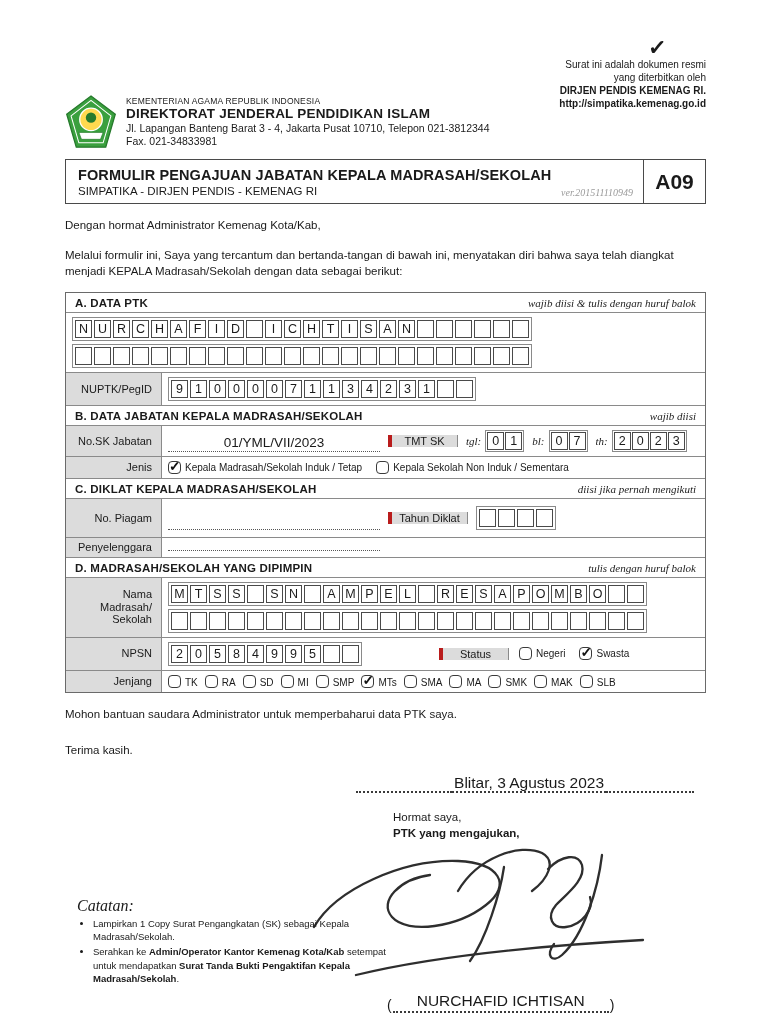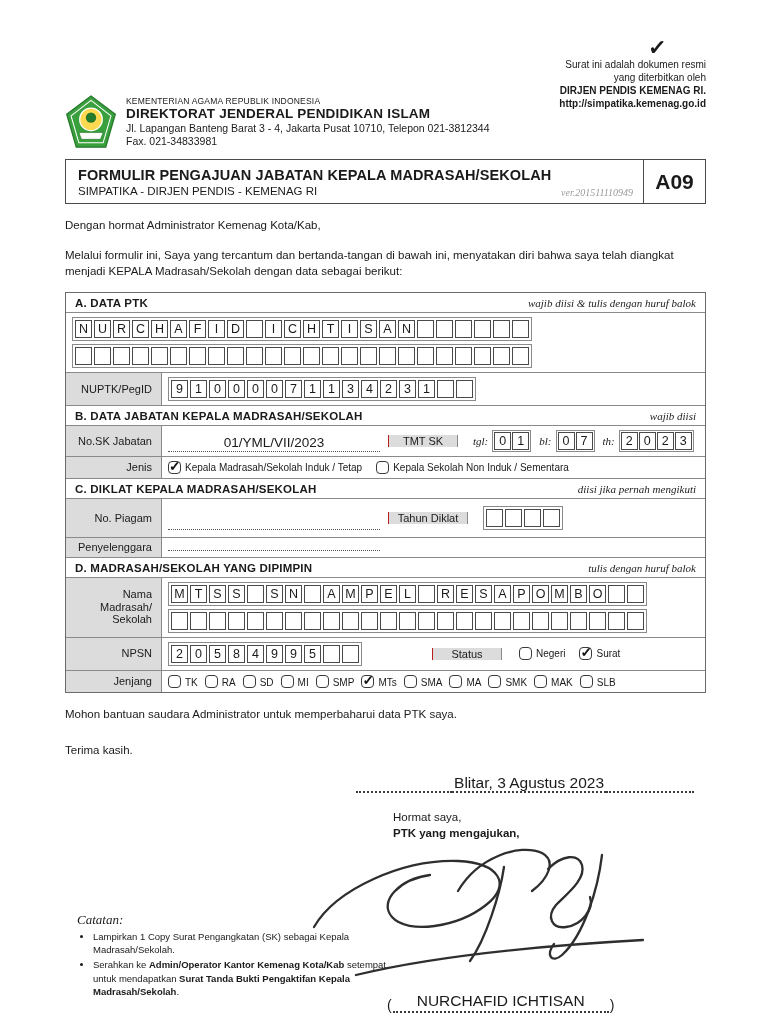--- a/index.html
+++ b/index.html
@@ -39,21 +39,21 @@
   .sectitle { font-size:11.5px; font-weight:bold; letter-spacing:.2px; }
   .sechint { font-family:"Liberation Serif", serif; font-style:italic; font-size:11px; color:#222; }
   .lab { width:96px; flex:0 0 96px; background:#dcdcdc; border-right:1px solid #8a8a8a; display:flex; align-items:center; justify-content:flex-end; text-align:right; padding:3px 9px 3px 4px; font-size:11px; line-height:1.15; }
   .con { flex:1; padding:4px 6px; display:flex; align-items:center; }
   .con.col { flex-direction:column; align-items:flex-start; gap:3px; }
 
   .boxrow { display:flex; gap:2px; border:1px solid #8a8a8a; padding:2px; width:-moz-fit-content; width:fit-content; background:#fff; }
   .cell { width:17px; height:18px; border:1px solid #4a4a4a; display:flex; align-items:center; justify-content:center; font-size:12.5px; }
   .mini { border:1px solid #8a8a8a; padding:1px; gap:1px; }
 
-  .midlab { flex:0 0 auto; background:#dcdcdc; border-left:1px solid #b91c1c; border-right:1px solid #8a8a8a; display:flex; align-items:center; justify-content:center; font-size:11px; margin:-4px 7px; padding:0 6px; }
+  .midlab { flex:0 0 auto; background:#dcdcdc; border-left:4px solid #b91c1c; border-right:1px solid #8a8a8a; display:flex; align-items:center; justify-content:center; font-size:11px; margin:-4px 0; padding:0 6px; }
   .dotval { border-bottom:1.5px dotted #555; text-align:center; font-size:13.5px; padding:0 4px 1px 4px; align-self:flex-end; }
   .ser { font-family:"Liberation Serif", serif; font-style:italic; font-size:11px; margin:0 4px 0 8px; }
 
   .checkgroup { display:flex; align-items:center; flex-wrap:nowrap; }
   .checkitem { display:flex; align-items:center; margin-right:14px; }
   .jen .checkitem { margin-right:7px;align-items:flex-end; }
   .checkbox { width:13px; height:13px; border:1.6px solid #3a3a3a; border-radius:4px; margin-right:4px; position:relative; flex:0 0 auto; }
   .checkbox.checked::after { content:"✓"; position:absolute; left:0px; top:-4px; font-size:14px; font-weight:bold; color:#111; }
   .checklabel { font-size:10px; white-space:nowrap; }
 
@@ -67,21 +67,21 @@
 
   .sigzone { position:relative; height:235px; margin-top:16px; }
   .salut { position:absolute; left:328px; top:0; font-size:11.5px; line-height:1.45; }
   .salut .b { font-weight:bold; }
   .signature { position:absolute; left:243px; top:28px; }
   .namerow { position:absolute; left:322px; top:183px; display:flex; align-items:flex-end; }
   .paren { font-size:14px; }
   .nameline { border-bottom:2px dotted #3a3a3a; width:216px; text-align:center; font-size:15.5px; padding-bottom:1px; margin:0 1px; }
 
   .catatan { position:absolute; left:12px; top:88px; width:330px; }
-  .catatan .ctitle { font-family:"Liberation Serif", serif; font-style:italic; font-size:13px; margin-bottom:2px;margin-top:15px; }
+  .catatan .ctitle { font-family:"Liberation Serif", serif; font-style:italic; font-size:16px; margin-bottom:2px; }
   .catatan ul { list-style:disc; padding-left:16px; }
   .catatan li { font-size:9.5px; line-height:1.4; margin-bottom:2px; }
   .catatan .b { font-weight:bold; }
 </style>
 </head>
 <body>
 
 <div class="page">
   <span class="topcheck">✓</span>
 
@@ -359,21 +359,21 @@
             </div>
           <span style="flex:1;"></span>
           <span class="midlab" style="width:70px;">Status</span>
           <div class="checkgroup" style="width:190px; padding-left:10px;">
               <span class="checkitem">
                 <span class="checkbox"></span>
                 <span class="checklabel">Negeri</span>
               </span>
               <span class="checkitem">
                 <span class="checkbox checked"></span>
-                <span class="checklabel">Surat</span>
+                <span class="checklabel">Swasta</span>
               </span>
             </div>
         </div>
       </div>
       <div class="row">
         <div class="lab">Jenjang</div>
         <div class="con">
           <div class="checkgroup jen">
               <span class="checkitem">
                 <span class="checkbox"></span>

